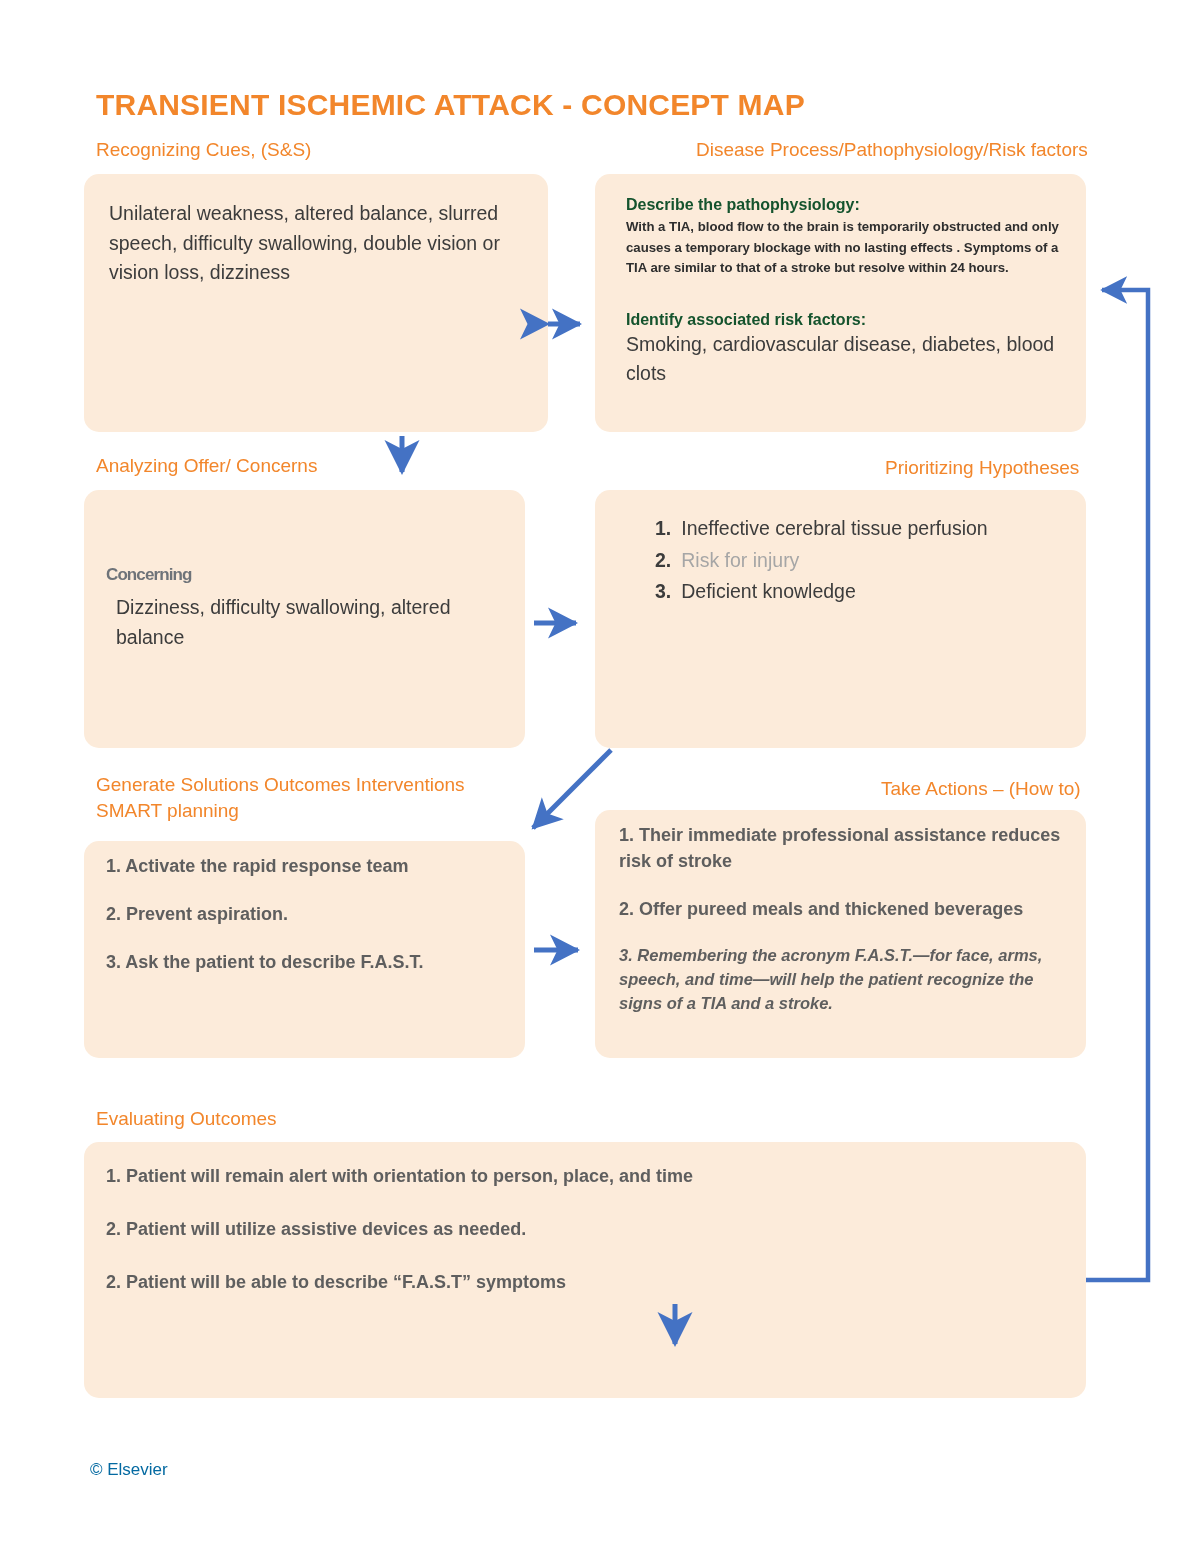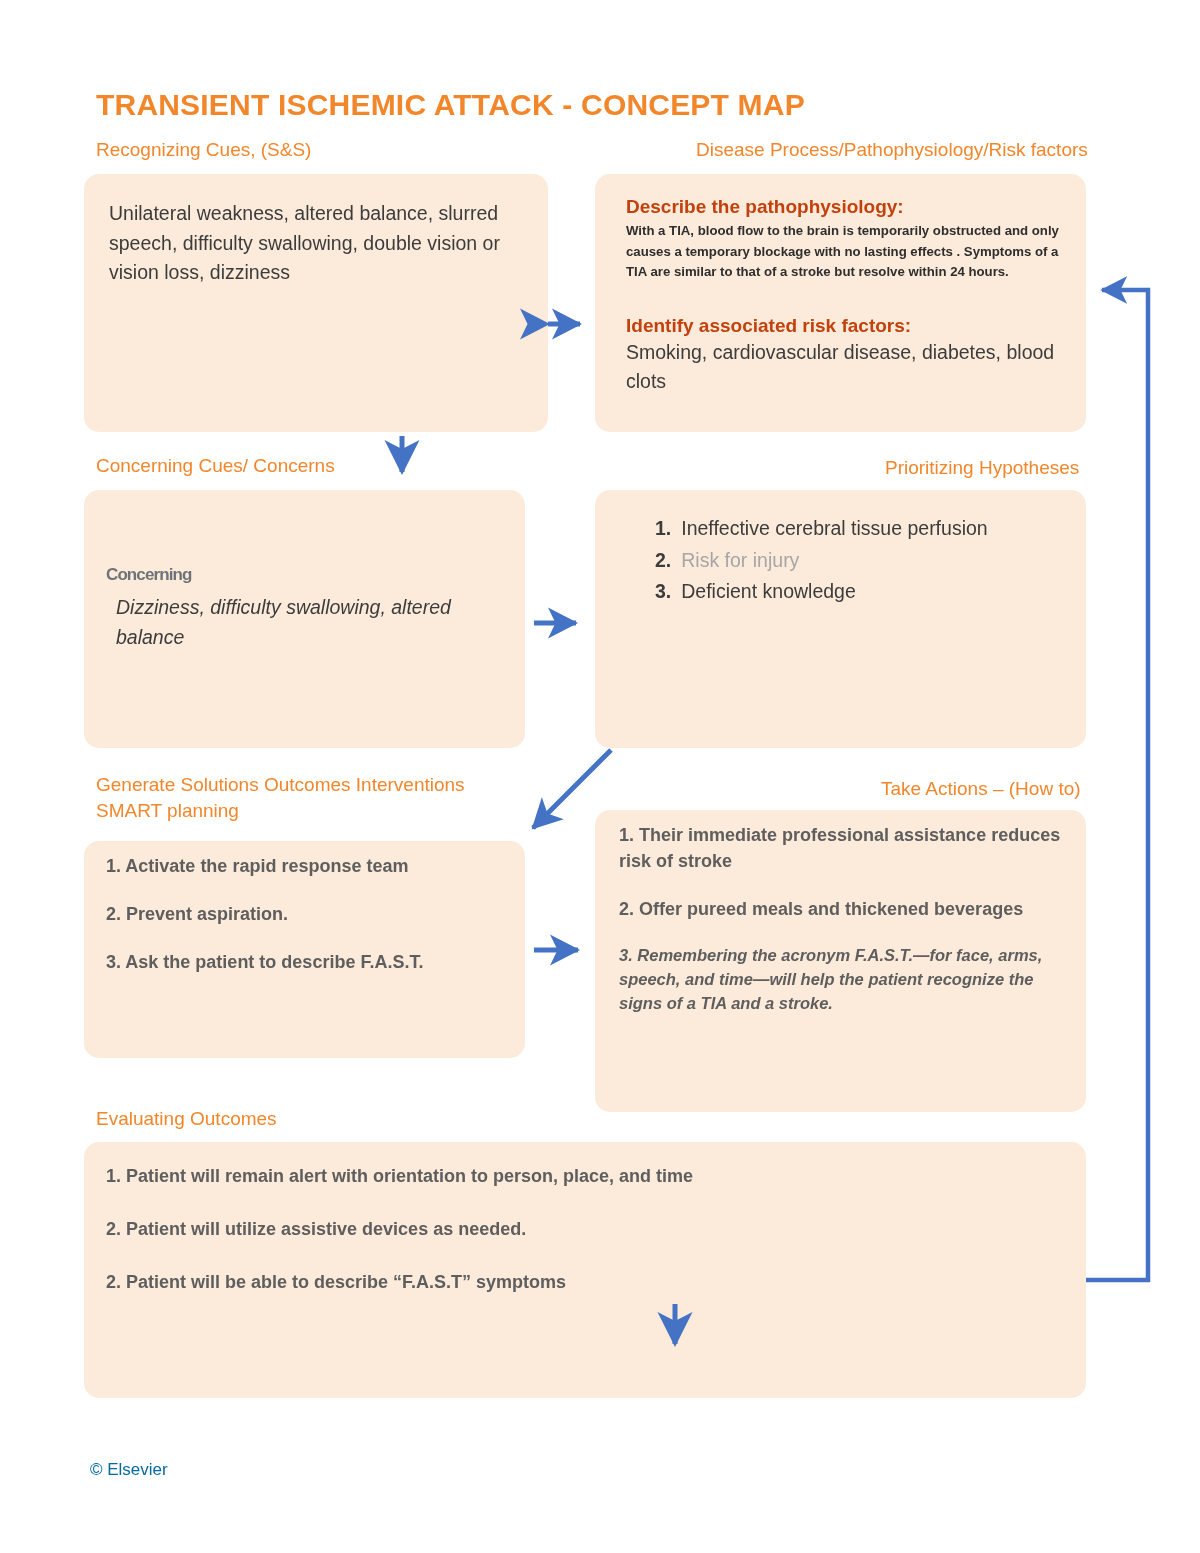--- a/index.html
+++ b/index.html
@@ -53,22 +53,22 @@
     font-size: 19.5px;
     line-height: 1.52;
   }
   .body-gray {
     color: #5E5E5E;
     font-size: 18px;
     font-weight: bold;
     line-height: 1.45;
   }
   .head-bold {
-    color: #c2410c;
-    font-size: 19px;
+    color: #14532d;
+    font-size: 16px;
     font-weight: bold;
   }
   .small-para {
     color: #2E2E2E;
     font-size: 13.2px;
     font-weight: bold;
     line-height: 1.56;
   }
   .sub-head-gray {
     color: #7B7F85;
@@ -144,28 +144,28 @@
 
   <div class="box" style="left:583px; top:174px; width:491px; height:258px;">
     <div style="position:absolute; left:31px; top:22px; width:440px;">
       <div class="head-bold">Describe the pathophysiology:</div>
       <div class="small-para" style="margin-top:3px;">With a TIA, blood flow to the brain is temporarily obstructed and only causes a temporary blockage with no lasting effects . Symptoms of a TIA are similar to that of a stroke but resolve within 24 hours.</div>
       <div class="head-bold" style="margin-top:32px;">Identify associated risk factors:</div>
       <div class="body-dark" style="margin-top:1px;">Smoking, cardiovascular disease, diabetes, blood clots</div>
     </div>
   </div>
 
-  <div class="sec-label" style="left:84px; top:453px;">Concerning Cues/ Concerns</div>
+  <div class="sec-label" style="left:84px; top:453px;">Analyzing Offer/ Concerns</div>
 
   <div class="sec-label" style="left:873px; top:455px;">Prioritizing Hypotheses</div>
 
   <div class="box" style="left:72px; top:490px; width:441px; height:258px;">
     <div style="position:absolute; left:22px; top:16px; width:400px;">
       <div class="sub-head-gray2" style="margin-top:59px;">Concerning</div>
-      <div class="body-dark" style="margin-top:8px; margin-left:10px; width:375px;font-style:italic;">Dizziness, difficulty swallowing, altered balance</div>
+      <div class="body-dark" style="margin-top:8px; margin-left:10px; width:375px;">Dizziness, difficulty swallowing, altered balance</div>
     </div>
   </div>
 
   <div class="box" style="left:583px; top:490px; width:491px; height:258px;">
     <ul class="numlist" style="position:absolute; left:60px; top:24px; width:410px;">
       <li>
         <span class="num body-dark">1.</span>
         <span class="body-dark">Ineffective cerebral tissue perfusion</span>
       </li>
       <li>
@@ -184,21 +184,21 @@
   <div class="sec-label" style="left:869px; top:776px;">Take Actions – (How to)</div>
 
   <div class="box" style="left:72px; top:841px; width:441px; height:217px;">
     <div class="spaced-list" style="position:absolute; left:22px; top:12px; width:400px;">
       <div class="body-gray">1.  Activate the rapid response team</div>
       <div class="body-gray">2.  Prevent aspiration.</div>
       <div class="body-gray">3. Ask the patient to describe F.A.S.T.</div>
     </div>
   </div>
 
-  <div class="box" style="left:583px; top:810px; width:491px; height:302px;">
+  <div class="box" style="left:583px; top:810px; width:491px; height:248px;">
     <div class="spaced-list" style="position:absolute; left:24px; top:12px; width:455px;">
       <div class="body-gray">1.  Their immediate professional assistance reduces risk of stroke</div>
       <div class="body-gray">2. Offer pureed meals and thickened beverages</div>
       <div class="body-gray ital" style="font-size:16.5px;">3. Remembering the acronym F.A.S.T.—for face, arms, speech, and time—will help the patient recognize the signs of a TIA and a stroke.</div>
     </div>
   </div>
 
   <div class="sec-label" style="left:84px; top:1106px;">Evaluating Outcomes</div>
 
   <div class="box" style="left:72px; top:1142px; width:1002px; height:256px;">

